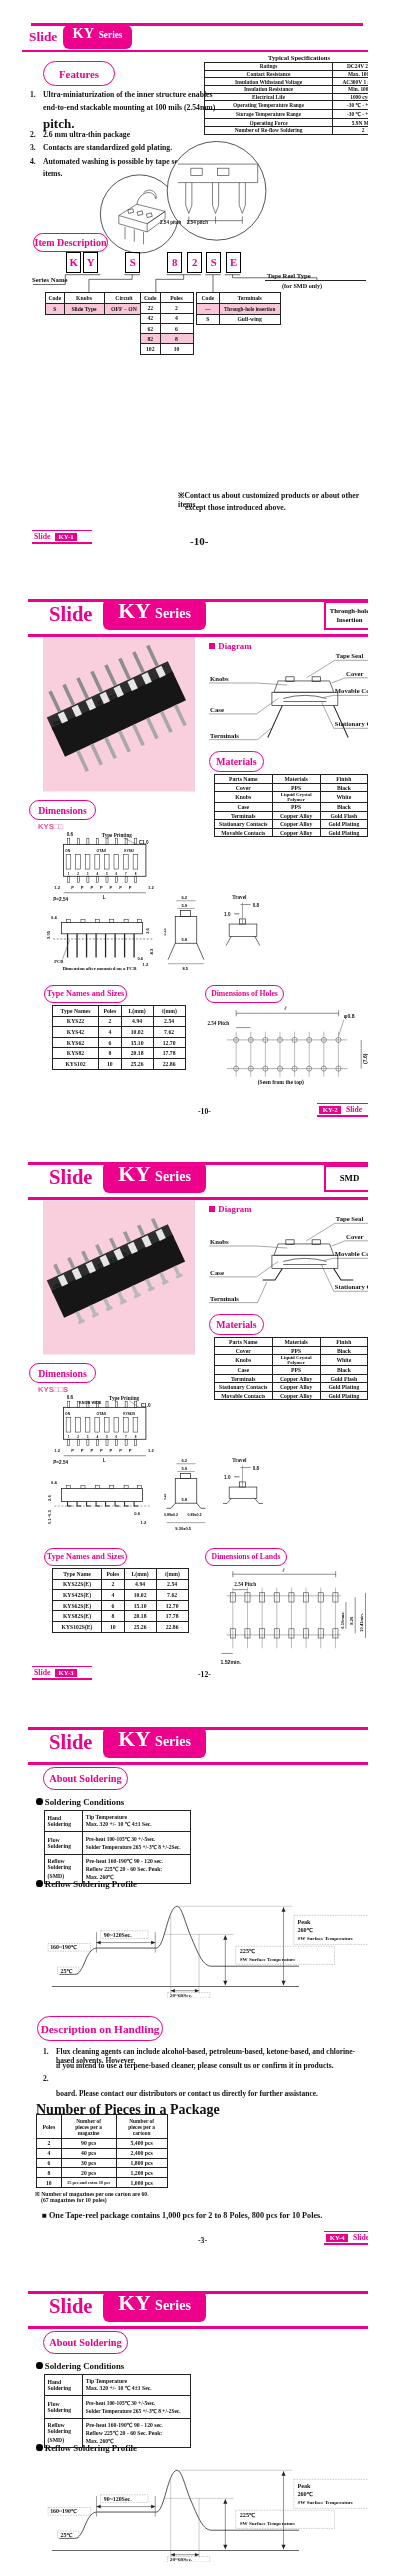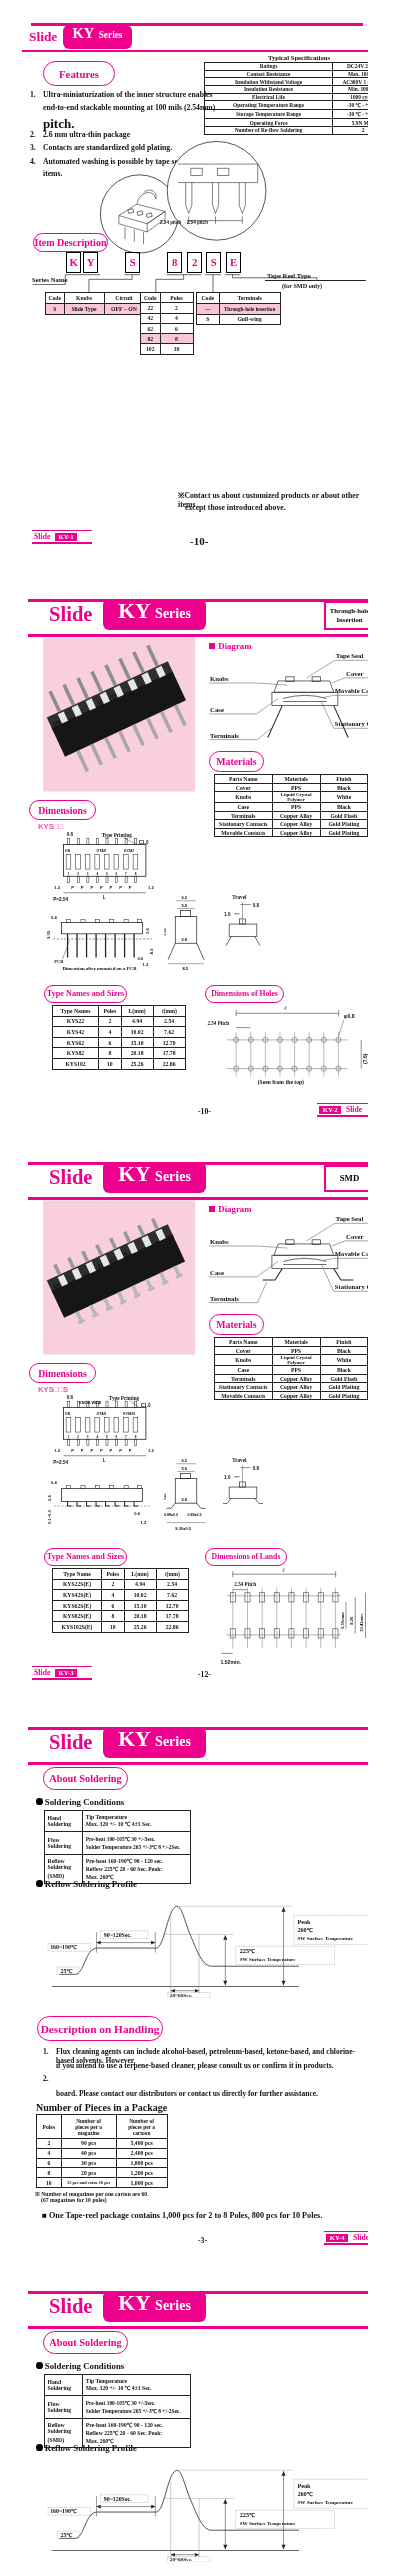--- a/index.html
+++ b/index.html
@@ -1035,21 +1035,21 @@
     <text class="sf" x="244" y="238" font-size="10.5">20~60Sec.</text>
   </svg>
 
   <div class="pill" style="left:37px;top:293px;width:124px;height:23px;font-size:11.3px">Description on Handling</div>
   <div class="abs" style="left:43px;top:324px;font-size:7.5px">1.</div>
   <div class="abs" style="left:56px;top:324px;font-size:7.5px">Flux cleaning agents can include alcohol-based, petroleum-based, ketone-based, and chlorine-based solvents. However,</div>
   <div class="abs" style="left:56px;top:338px;font-size:7.5px">if you intend to use a terpene-based cleaner, please consult us or confirm it in products.</div>
   <div class="abs" style="left:43px;top:351px;font-size:7.5px">2.</div>
   <div class="abs" style="left:56px;top:366px;font-size:7.5px">board. Please contact our distributors or contact us directly for further assistance.</div>
 
-  <div class="abs" style="left:36px;top:379px;font-size:10px">Number of Pieces in a Package</div>
+  <div class="abs" style="left:36px;top:379px;font-size:14px">Number of Pieces in a Package</div>
   <table class="dt" style="left:36px;top:391px;font-size:5.7px">
     <tbody>
         <tr style="height:24px">
       <td style="width:21.6px">Poles</td>
       <td style="width:52px;font-size:5.4px">
             <div>Number of</div>
             <div>pieces per  a</div>
             <div>magazine</div>
           </td>
       <td style="width:48px;font-size:5.4px">

